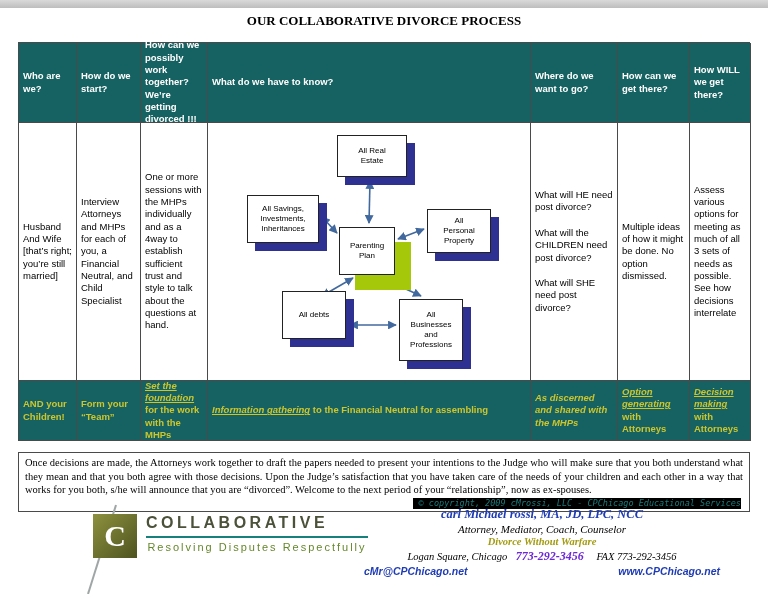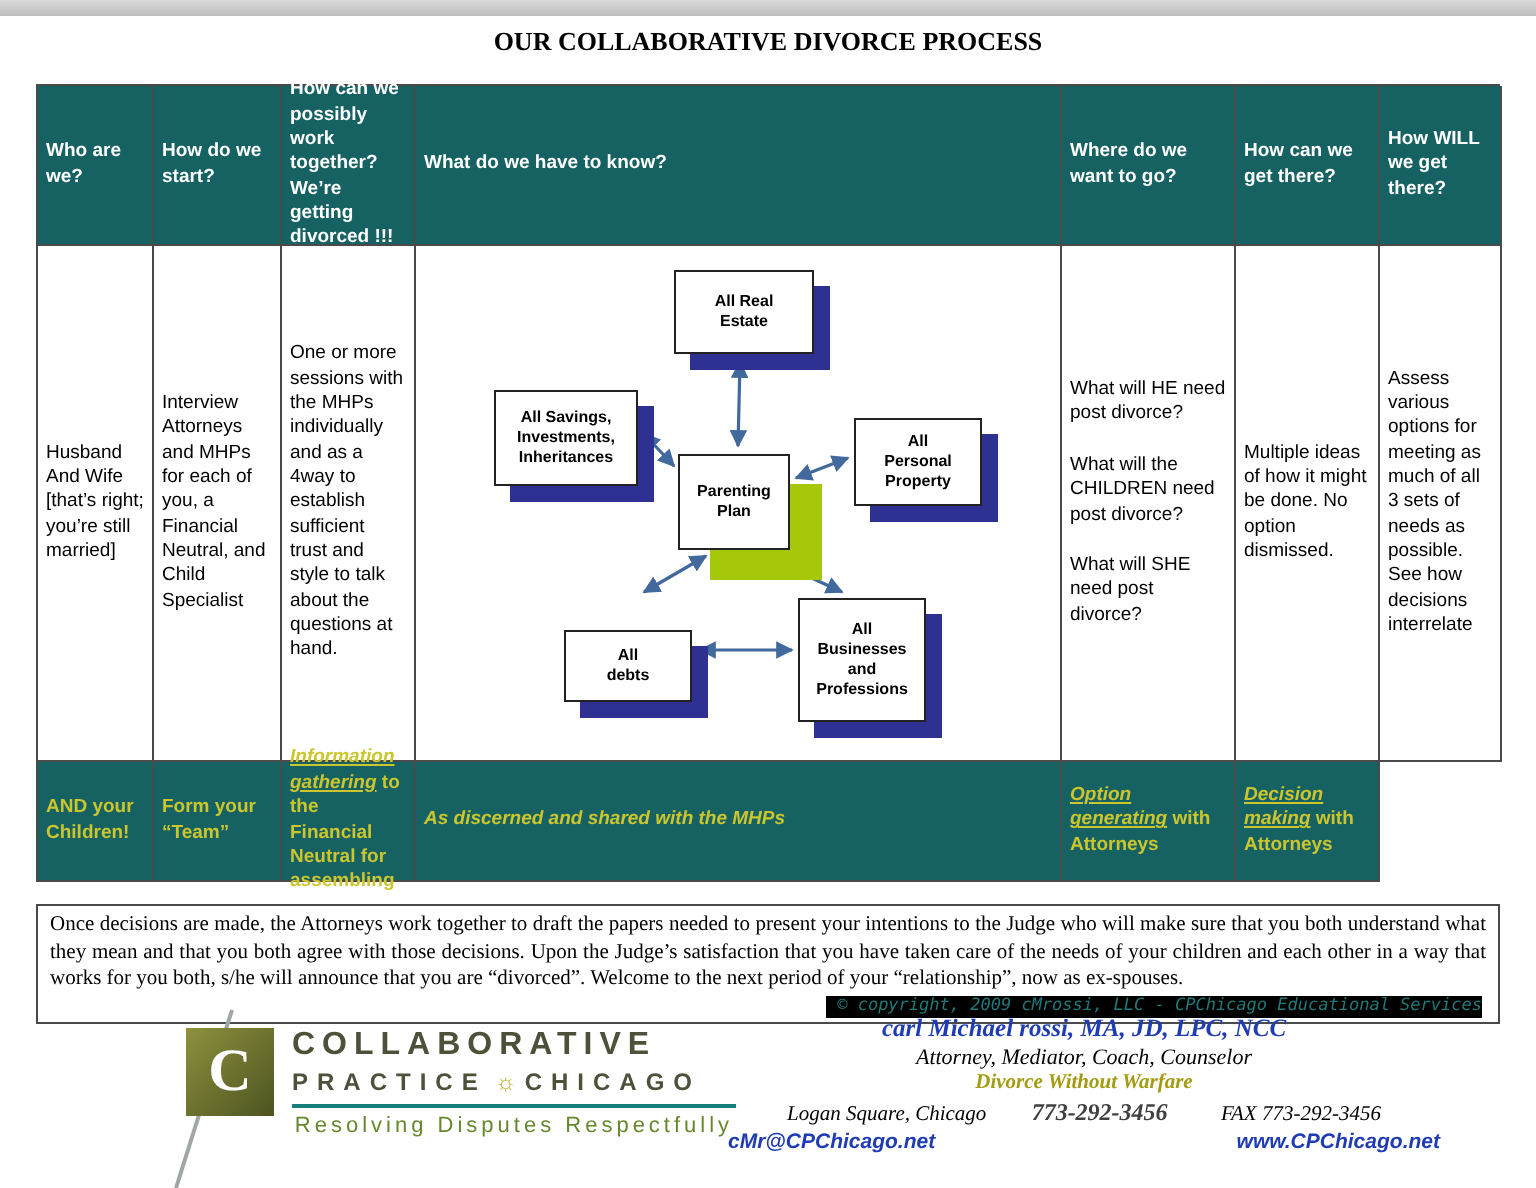--- a/index.html
+++ b/index.html
@@ -35,21 +35,21 @@
   .tf.it { font-style:italic; }
   .stack p { margin-bottom:13px; }
   .stack p:last-child { margin-bottom:0; }
   
   .diagram { padding:0; position:relative; display:block; background:#fff; }
   .arrows { position:absolute; left:0; top:0; }
   .dbox {
     position:absolute; background:#fff; border:1px solid #222;
     box-shadow:8px 8px 0 #2e3192;
     display:flex; align-items:center; justify-content:center;
-    text-align:center; font-size:8px; line-height:1.25; padding:15px;font-weight:bold;
+    text-align:center; font-size:8px; line-height:1.25; padding:15px;
   }
   .dbox.green { box-shadow:16px 15px 0 #a6c80a; }
   
   .closing {
     position:absolute; left:18px; top:452px; width:732px; height:60px;
     border:1px solid #4a4a4a; padding:3px 6px 2px 6px;
     font-family:"Liberation Serif", serif; font-size:10.5px; line-height:1.3;
     text-align:justify;
   }
   .copyright {
@@ -71,21 +71,21 @@
   .sun { color:#b9b229; font-size:12px; letter-spacing:0; }
   .brand-rule { width:222px; height:2px; background:#18807c; margin:4px 0 3px 0; }
   .brand-tag { font-size:11px; letter-spacing:2px; color:#66882c; text-align:center; width:222px; }
   .contact { position:absolute; left:330px; top:507px; width:424px; text-align:center;
     font-family:"Liberation Serif", serif; }
   .c-name { font-size:12.5px; font-weight:bold; font-style:italic; color:#1f3cb4; }
   .c-roles { font-size:11px; font-style:italic; margin-top:1px; }
   .c-slogan { font-size:10.5px; font-weight:bold; font-style:italic; color:#a39b10; margin-top:1px; }
   .c-line4 { font-size:10.5px; margin-top:2px; }
   .c-loc, .c-fax { font-style:italic; }
-  .c-phone { font-weight:bold; font-style:italic; color:#404040; font-size:12px; margin:0 20px; }
+  .c-phone { font-weight:bold; font-style:italic; color:#6d28d9; font-size:12px; margin:0 6px; }
   .c-fax { margin-left:4px; }
   .c-line5 { display:flex; justify-content:space-between; padding:1px 34px 0 34px;
     font-family:"Liberation Sans", sans-serif; font-size:10.5px; font-weight:bold; color:#1f3cb4; }
   .c-line5 a { color:#1f3cb4; text-decoration:none; cursor:pointer;font-style:italic; }
 </style>
 </head>
 <body>
 
 <div class="page">
   <div class="topbar"></div>
@@ -118,38 +118,43 @@
           <line x1="216" y1="106" x2="190" y2="116"></line>
           <line x1="145" y1="155" x2="114" y2="173"></line>
           <line x1="174" y1="155" x2="213" y2="173"></line>
           <line x1="142" y1="202" x2="188" y2="202"></line>
         </g>
       </svg>
       <div class="dbox" style="left:129px; top:12px; width:70px; height:42px;">All Real Estate</div>
       <div class="dbox" style="left:39px; top:72px; width:72px; height:48px;">All Savings, Investments, Inheritances</div>
       <div class="dbox" style="left:219px; top:86px; width:64px; height:44px;">All Personal Property</div>
       <div class="dbox green" style="left:131px; top:104px; width:56px; height:48px;">Parenting Plan</div>
-      <div class="dbox" style="left:74px; top:192px; width:64px; height:36px;">All debts</div>
+      <div class="dbox" style="left:74px; top:168px; width:64px; height:48px;">All debts</div>
       <div class="dbox" style="left:191px; top:176px; width:64px; height:62px;">All Businesses and Professions</div>
     </div>
 
     <div class="cell">
       <div class="stack">
         <p>What will HE need post divorce?</p>
         <p>What will the CHILDREN need post divorce?</p>
         <p>What will SHE need post divorce?</p>
       </div>
     </div>
     <div class="cell">Multiple ideas of how it might be done.  No option dismissed.</div>
     <div class="cell">Assess various options for meeting as much of all 3 sets of needs as possible. See how decisions interrelate</div>
 
     <div class="cell tf">AND your Children!</div>
     <div class="cell tf">Form your “Team”</div>
     <div class="cell tf">
       <div>
+        <span class="lead">Set the foundation</span><span> for the work with the MHPs</span>
+      </div>
+    </div>
+    <div class="cell tf">
+      <div>
         <span class="lead">Information gathering</span><span> to the Financial Neutral for assembling</span>
       </div>
     </div>
     <div class="cell tf it">As discerned and shared with the MHPs</div>
     <div class="cell tf">
       <div>
         <span class="lead">Option generating</span><span> with Attorneys</span>
       </div>
     </div>
     <div class="cell tf">
@@ -165,25 +170,20 @@
   </div>
 
   <svg class="slash" width="130" height="91" viewBox="0 0 130 91">
     <line x1="58" y1="91" x2="86" y2="2" stroke="#a0a6a6" stroke-width="2"></line>
   </svg>
 
   <div class="brand">
     <div class="c-square">C</div>
     <div class="brand-text">
       <div class="brand-l1">COLLABORATIVE</div>
-      <div class="brand-l2">
-        <span>PRACTICE</span>
-        <span class="sun">☼</span>
-        <span>CHICAGO</span>
-      </div>
       <div class="brand-rule"></div>
       <div class="brand-tag">Resolving Disputes Respectfully</div>
     </div>
   </div>
 
   <div class="contact">
     <div class="c-name">carl Michael rossi, MA, JD, LPC, NCC</div>
     <div class="c-roles">Attorney, Mediator, Coach, Counselor</div>
     <div class="c-slogan">Divorce Without Warfare</div>
     <div class="c-line4">

